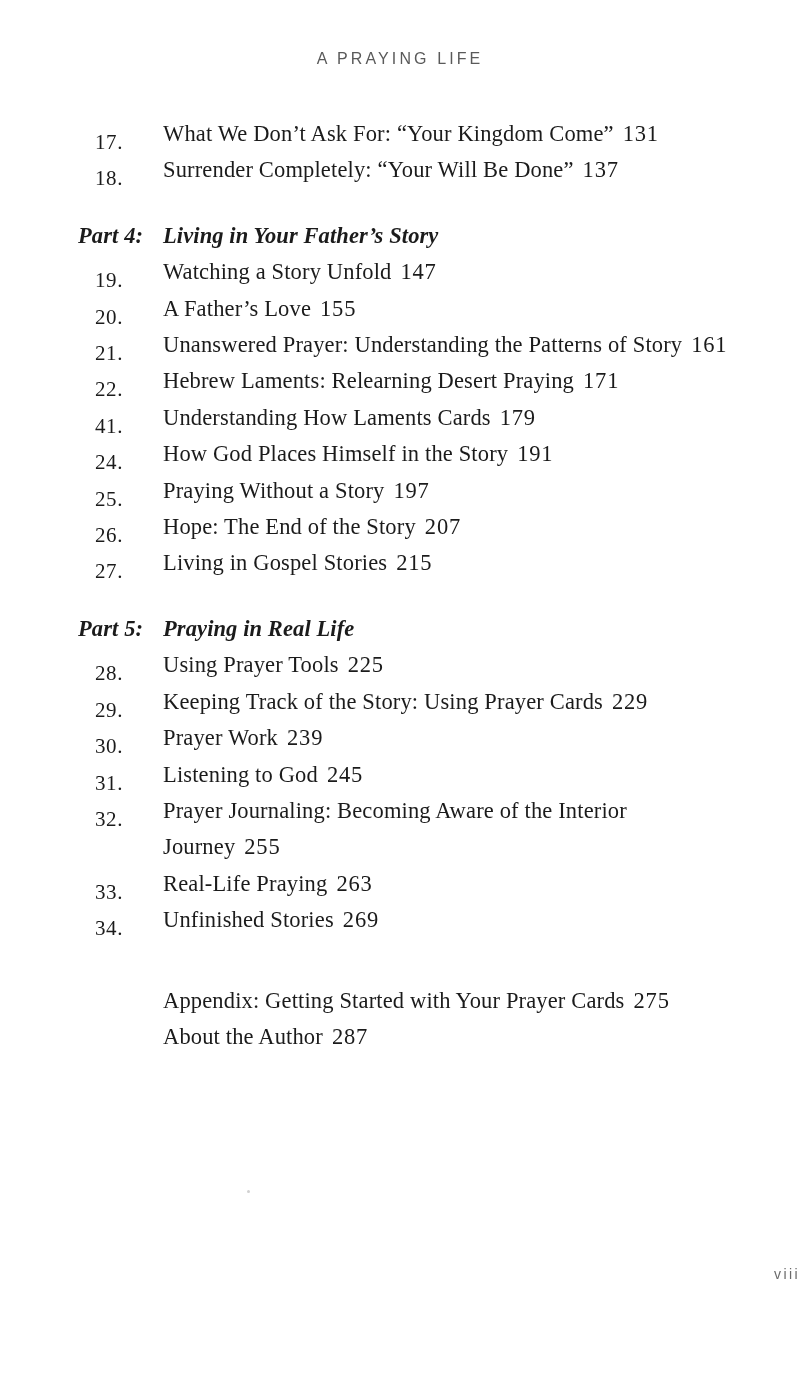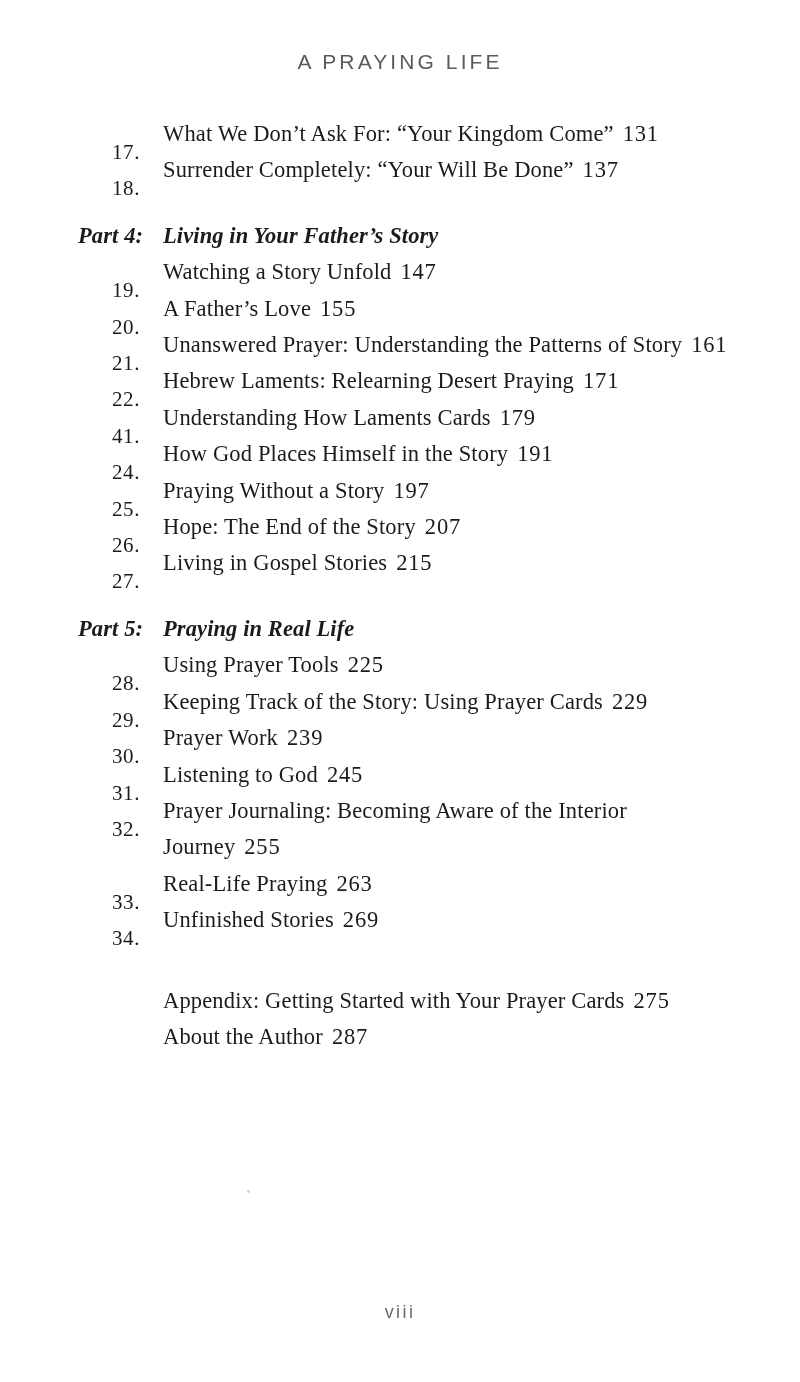--- a/index.html
+++ b/index.html
@@ -23,21 +23,21 @@
   }
 
   
   .running-head {
     position: absolute;
     top: 50px;
     left: 0;
     width: 800px;
     text-align: center;
     font-family: "Liberation Sans", "DejaVu Sans", sans-serif;
-    font-size: 21px;
+    font-size: 16px;
     letter-spacing: 3.1px;
     color: #5a5a5a;
     text-transform: uppercase;
     font-weight: 400;
   }
 
   
   .toc {
     position: absolute;
     top: 116px;
@@ -49,23 +49,23 @@
     display: block;
     position: relative;
     padding-left: 85px;      
     font-size: 22.5px;
     line-height: 36.4px;
     letter-spacing: 0.15px;
   }
   .entry .num {
     position: absolute;
     left: 0;
-    top: 18px;
+    top: 8px;
     width: 62px;
-    text-align: right;
+    text-align: center;
     font-size: 21px;
     letter-spacing: 0.6px;
   }
   .entry .title {
     display: inline;
   }
   .entry .pg {
     display: inline;
     margin-left: 9px;
     letter-spacing: 0.8px;
@@ -111,26 +111,26 @@
     width: 3px;
     height: 3px;
     border-radius: 50%;
     background: #c9c9c9;
     opacity: .85;
   }
 
   
   .folio {
     position: absolute;
-    top: 1302px;
+    top: 1266px;
     left: 0;
     width: 800px;
-    text-align: center;
+    text-align: right;
     font-family: "Liberation Sans", "DejaVu Sans", sans-serif;
-    font-size: 18px;
+    font-size: 14px;
     letter-spacing: 2.4px;
     color: #6a6a6a;
   }
 </style>
 </head>
 <body>
 
 <div class="page">
 
   <div class="running-head">A PRAYING LIFE</div>

